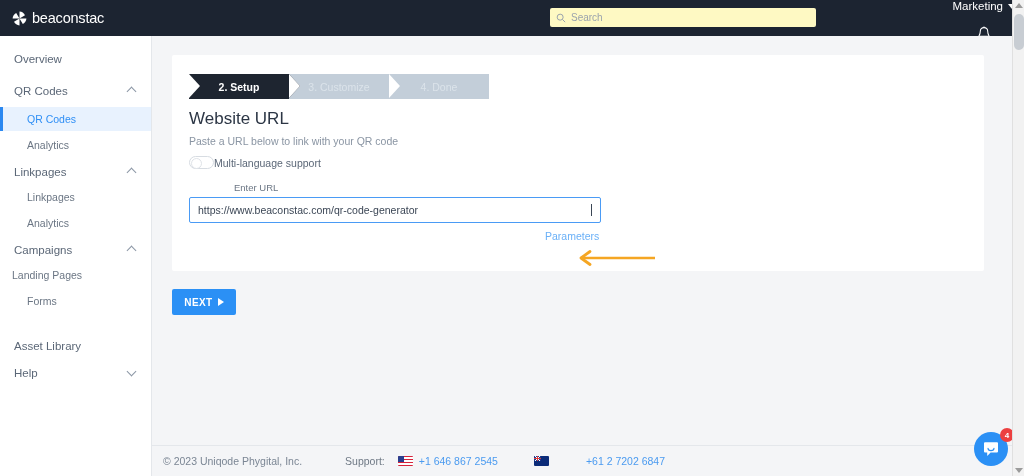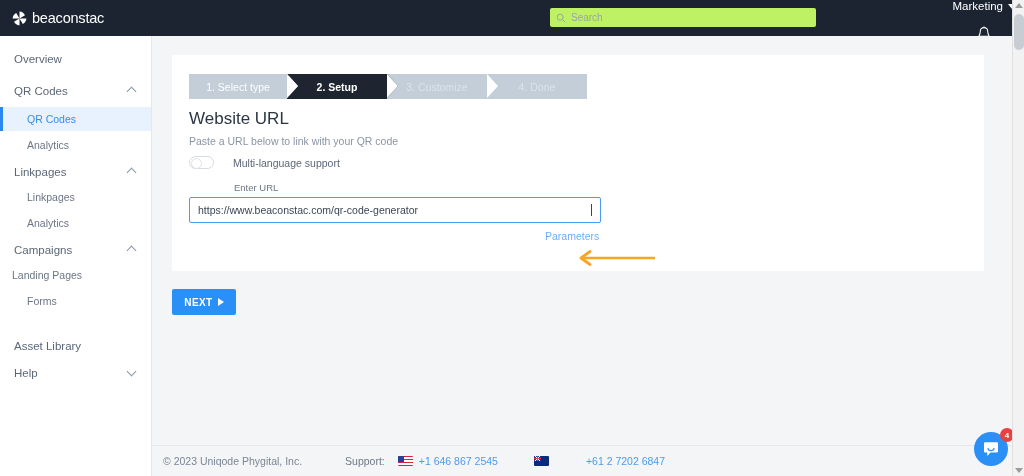--- a/index.html
+++ b/index.html
@@ -16,21 +16,21 @@
     position: absolute; left: 0; top: 0; width: 1024px; height: 36px;
     background: #1c2431;
     display: flex; align-items: center;
   }
   .logo-wrap { display: flex; align-items: center; margin-left: 12px; gap: 5px; }
   .logo-mark { width: 15px; height: 15px; position: relative; }
   .logo-text { color: #ffffff; font-size: 14.5px; letter-spacing: -0.2px; font-weight: 400; }
 
   .search-box {
     position: absolute; left: 550px; top: 8px; width: 266px; height: 19px;
-    background: #bef264; border-radius: 2px;
+    background: #fef9c3; border-radius: 2px;
     display: flex; align-items: center; padding: 0 6px; gap: 5px;
   }
   .search-box input {
     border: none; outline: none; font-size: 10px; color: #555f6d;
     font-family: "Liberation Sans", sans-serif; flex: 1; background: transparent;
   }
   .search-box input::placeholder { color: #9aa3ad; }
 
   .tb-right { position: absolute; right: 8px; top: 0; height: 44px; display: flex; align-items: center; gap: 14px; flex-direction: column; }
   .org-select { color: #ffffff; font-size: 11.5px; display: flex; align-items: center; gap: 5px; cursor: pointer; }
@@ -99,21 +99,21 @@
   .step.active .notch-r { border-left-color: #1e2530; }
   .step.dim { color: #dbe3ea; }
   .step.s1 { min-width: 98px; }
   .step.s2 { min-width: 100px; margin-left: 0; }
   .step.s3 { min-width: 100px; }
   .step.s4 { min-width: 100px; }
 
   .form-title { position: absolute; left: 17px; top: 54px; font-size: 17px; color: #2c3645; font-weight: 400; }
   .form-sub { position: absolute; left: 17px; top: 80px; font-size: 10.5px; color: #8a95a3; }
 
-  .toggle-row { position: absolute; left: 17px; top: 101px; display: flex; align-items: center; gap: 19px; }
+  .toggle-row { position: absolute; left: 17px; top: 101px; display: flex; align-items: center; gap: 0; }
   .toggle {
     width: 25px; height: 13px; border-radius: 7px; background: #ffffff; border: 1px solid #d7dce2;
     position: relative; cursor: pointer;
   }
   .toggle .knob {
     position: absolute; left: 1px; top: 0.5px; width: 11px; height: 11px; border-radius: 50%;
     background: #ffffff; border: 1px solid #dfe3e8;
   }
   .toggle-label { font-size: 10.5px; color: #5b6777; }
 
@@ -296,24 +296,20 @@
       <span>Help</span>
       <span class="chev down"></span>
     </div>
   </div>
 
   <div class="main">
 
     <div class="card">
 
       <div class="stepper">
-        <div class="step s1">
-          <span>1. Select type</span>
-          <span class="notch-r"></span>
-        </div>
         <div class="step s2 active">
           <span class="notch-l"></span>
           <span>2. Setup</span>
           <span class="notch-r"></span>
         </div>
         <div class="step s3 dim">
           <span class="notch-l"></span>
           <span>3. Customize</span>
           <span class="notch-r"></span>
         </div>

